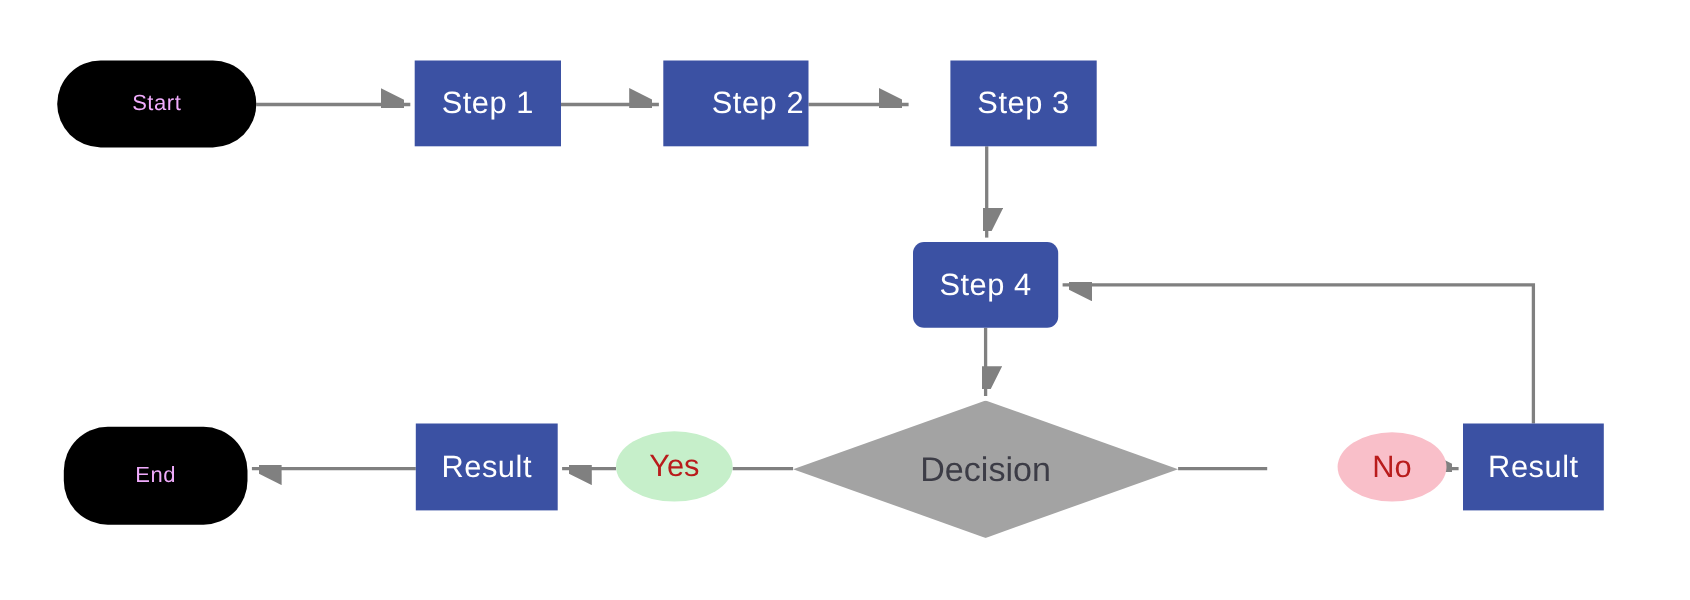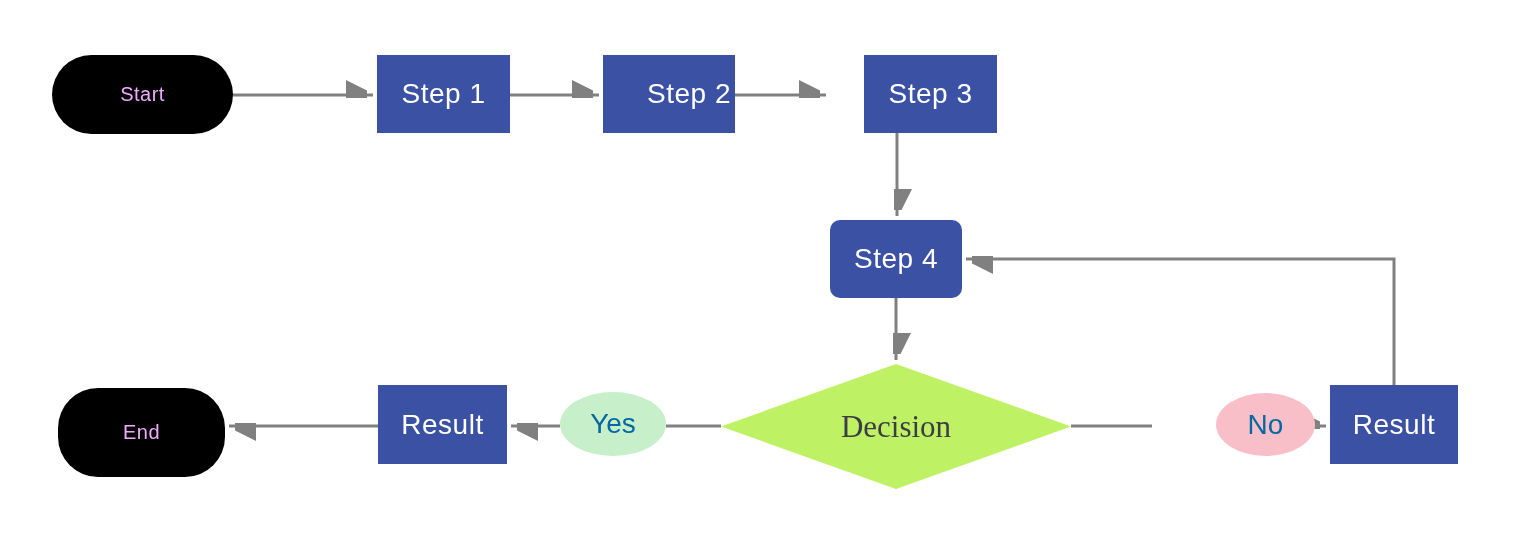--- a/index.html
+++ b/index.html
@@ -37,30 +37,29 @@
     letter-spacing: 0.5px;
   }
   .process {
     background: #3b51a3;
     color: #ffffff;
     font-size: 28px;
     font-weight: 400;
     letter-spacing: 0.5px;
   }
   .decision {
-    background: #bef264;
+    background: #a3a3a3;
     color: #3c3c46;
     font-size: 31px;
     font-weight: 400;
     clip-path: polygon(50% 0%, 100% 50%, 50% 100%, 0% 50%);
-    font-family: Liberation Serif, serif;
   }
   .branch-label {
     border-radius: 50%;
-    color: #0369a1;
+    color: #b91c1c;
     font-size: 28px;
     font-weight: 400;
   }
   .branch-yes { background: #c6efca; }
   .branch-no  { background: #f9bfc9; }
 
   
   #node-start      { left: 52px;   top: 55px;  width: 181px; height: 79px; }
   #node-step1      { left: 377px;  top: 55px;  width: 133px; height: 78px; }
   #node-step2      { left: 603px;  top: 55px;  width: 132px; height: 78px; padding-left: 40px; }

